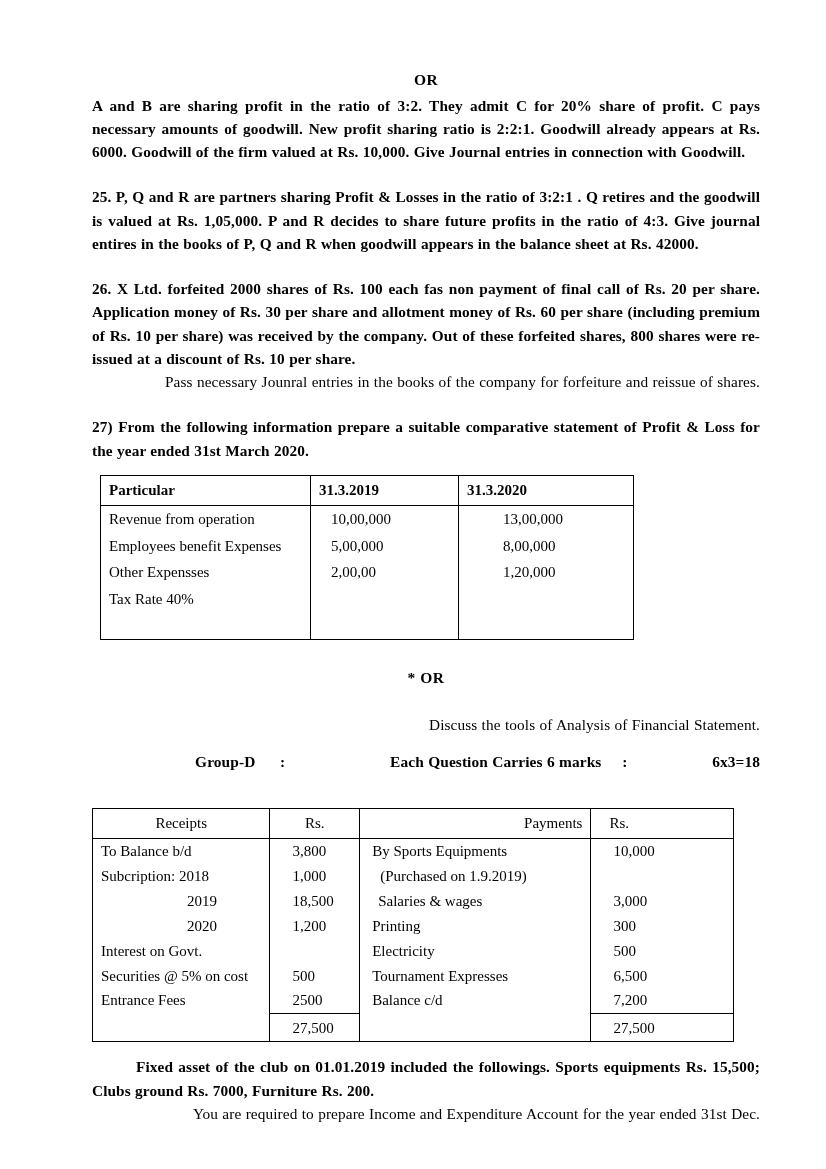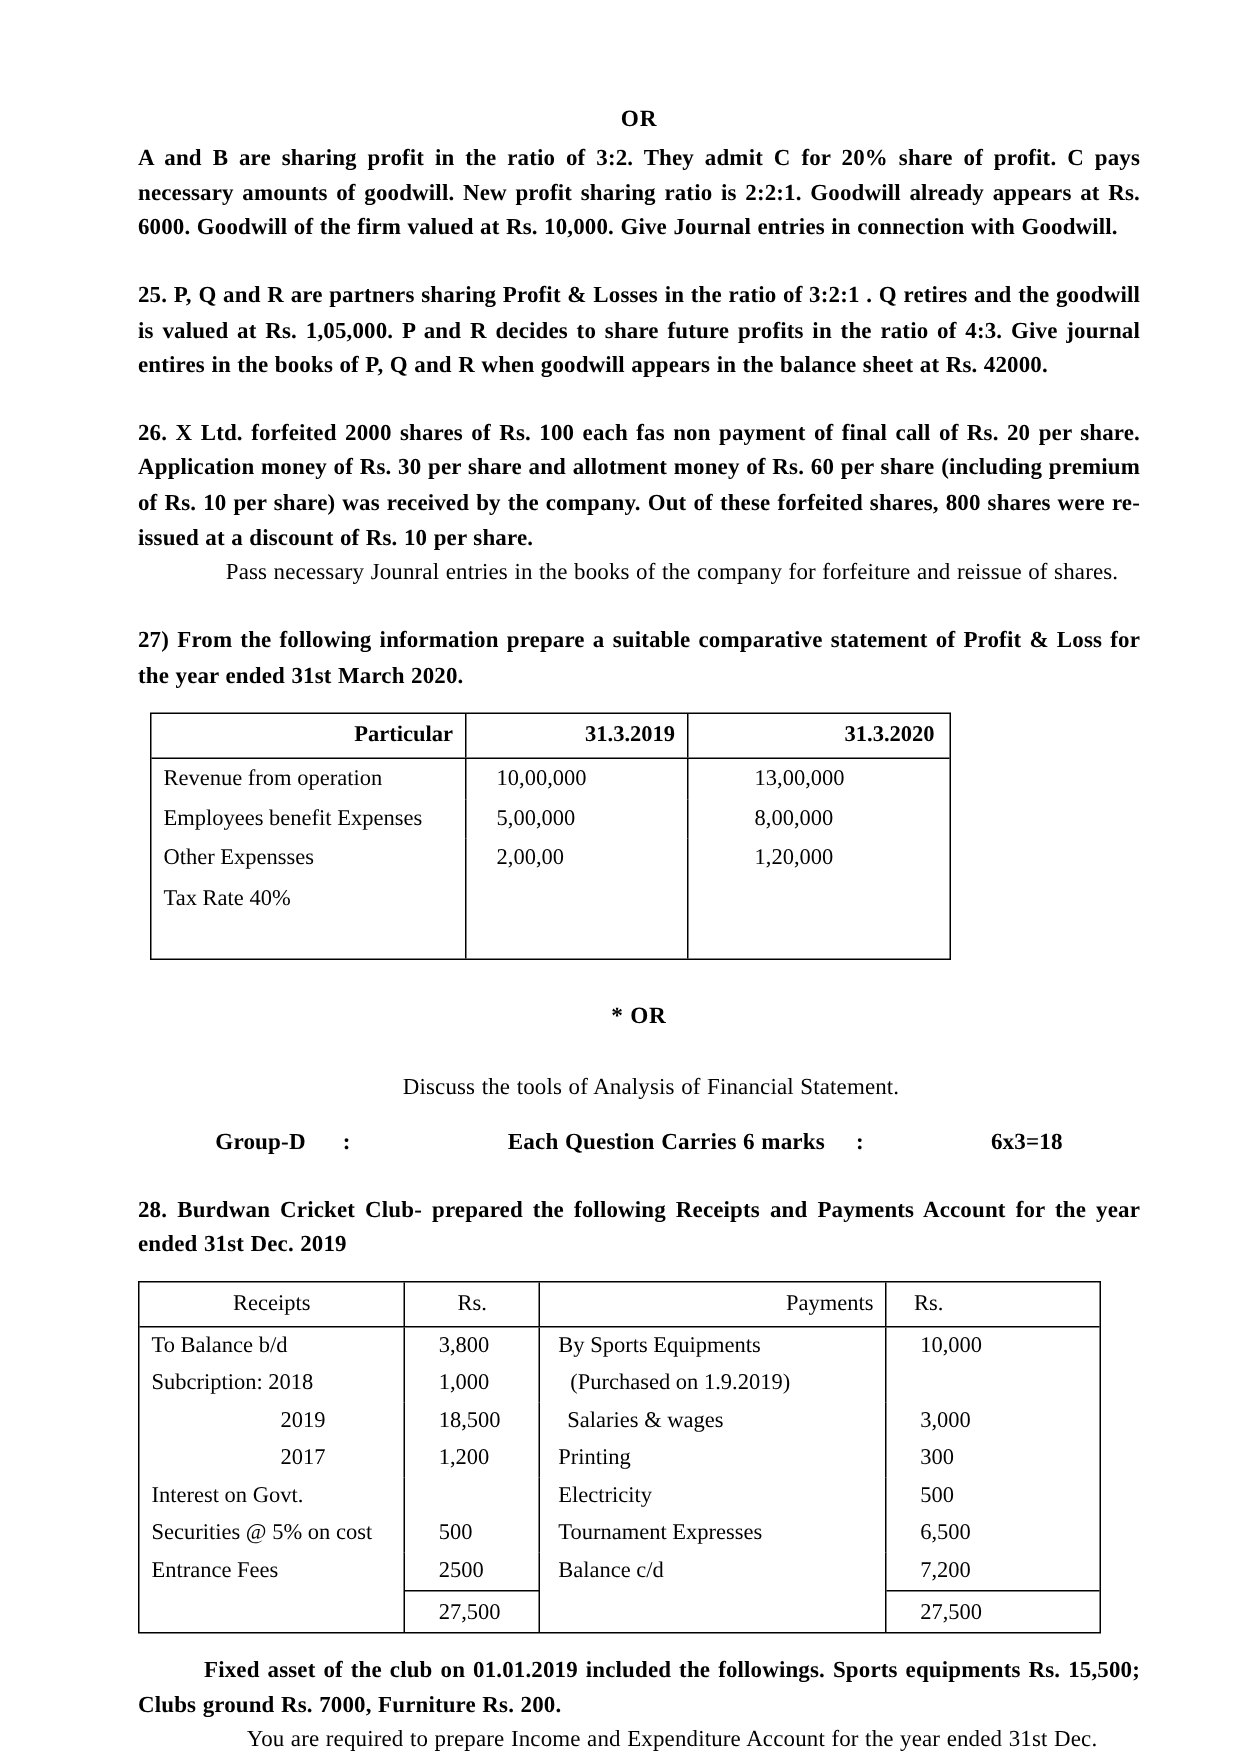--- a/index.html
+++ b/index.html
@@ -37,21 +37,21 @@
     text-align: center;
     letter-spacing: 0.5px;
     margin: 0 0 6px 0;
     line-height: 1.0;
   }
 
   p.para {
     font-size: 15.3px;
     line-height: 1.52;
     margin: 0;
-    text-align: center;
+    text-align: right;
     letter-spacing: 0.1px;
     word-spacing: 0.4px;
   }
   p.justify {
     text-align: justify;
     text-justify: inter-word;
     font-weight: bold;
   }
   .indent {
     text-indent: 44px;
@@ -72,21 +72,21 @@
     padding: 2px 8px;
     font-size: 15.0px;
     line-height: 1.5;
     min-height: 23px;
   }
   .t1-c1 { width: 210px; border-right: 1.6px solid #000; }
   .t1-c2 { width: 148px; border-right: 1.6px solid #000; }
   .t1-c3 { width: 172px; }
   .t1-head .t1-cell {
     font-weight: bold;
-    text-align: right;
+    text-align: left;
     padding-top: 3px;
     padding-bottom: 4px;
   }
   .t1-head { border-bottom: 1.6px solid #000; }
   .t1-c2 .v, .t1-c3 .v { padding-left: 12px; }
   .t1-c3 .v { padding-left: 36px; }
 
   
   .t2-grid {
     border: 1.6px solid #000;
@@ -192,21 +192,20 @@
       <span style="display:inline-block;width:96px"></span>
       <span>Each Question Carries 6 marks</span>
       <span style="display:inline-block;width:12px"></span>
       <span>:</span>
       <span style="display:inline-block;width:76px"></span>
       <span>6x3=18</span>
     </p>
 
     <div class="gap-md"></div>
 
-    <p class="para justify">28. Burdwan Cricket Club- prepared the following Receipts and Payments Account for the year ended 31st Dec. 2019</p>
 
     <div class="gap-sm"></div>
 
     <div class="t2-grid">
       <div class="t2-row t2-head">
         <div class="t2-cell t2-c1">Receipts</div>
         <div class="t2-cell t2-c2">Rs.</div>
         <div class="t2-cell t2-c3" style="text-align:right;padding-left:12px;">Payments</div>
         <div class="t2-cell t2-c4" style="text-align:left;padding-left:18px;">Rs.</div>
       </div>
@@ -224,21 +223,21 @@
           <div class="t2-cell t2-c3"><span style="padding-left:12px">(Purchased on 1.9.2019)</span></div>
           <div class="t2-cell t2-c4"><span class="v"></span></div>
         </div>
         <div class="t2-row">
           <div class="t2-cell t2-c1"><span class="sub-ind2">2019</span></div>
           <div class="t2-cell t2-c2"><span class="v">18,500</span></div>
           <div class="t2-cell t2-c3"><span style="padding-left:10px">Salaries &amp; wages</span></div>
           <div class="t2-cell t2-c4"><span class="v">3,000</span></div>
         </div>
         <div class="t2-row">
-          <div class="t2-cell t2-c1"><span class="sub-ind2">2017</span></div>
+          <div class="t2-cell t2-c1"><span class="sub-ind2">2020</span></div>
           <div class="t2-cell t2-c2"><span class="v">1,200</span></div>
           <div class="t2-cell t2-c3"><span style="padding-left:4px">Printing</span></div>
           <div class="t2-cell t2-c4"><span class="v">300</span></div>
         </div>
         <div class="t2-row">
           <div class="t2-cell t2-c1"><span>Interest on Govt.</span></div>
           <div class="t2-cell t2-c2"><span class="v">&nbsp;</span></div>
           <div class="t2-cell t2-c3"><span style="padding-left:4px">Electricity</span></div>
           <div class="t2-cell t2-c4"><span class="v">500</span></div>
         </div>

